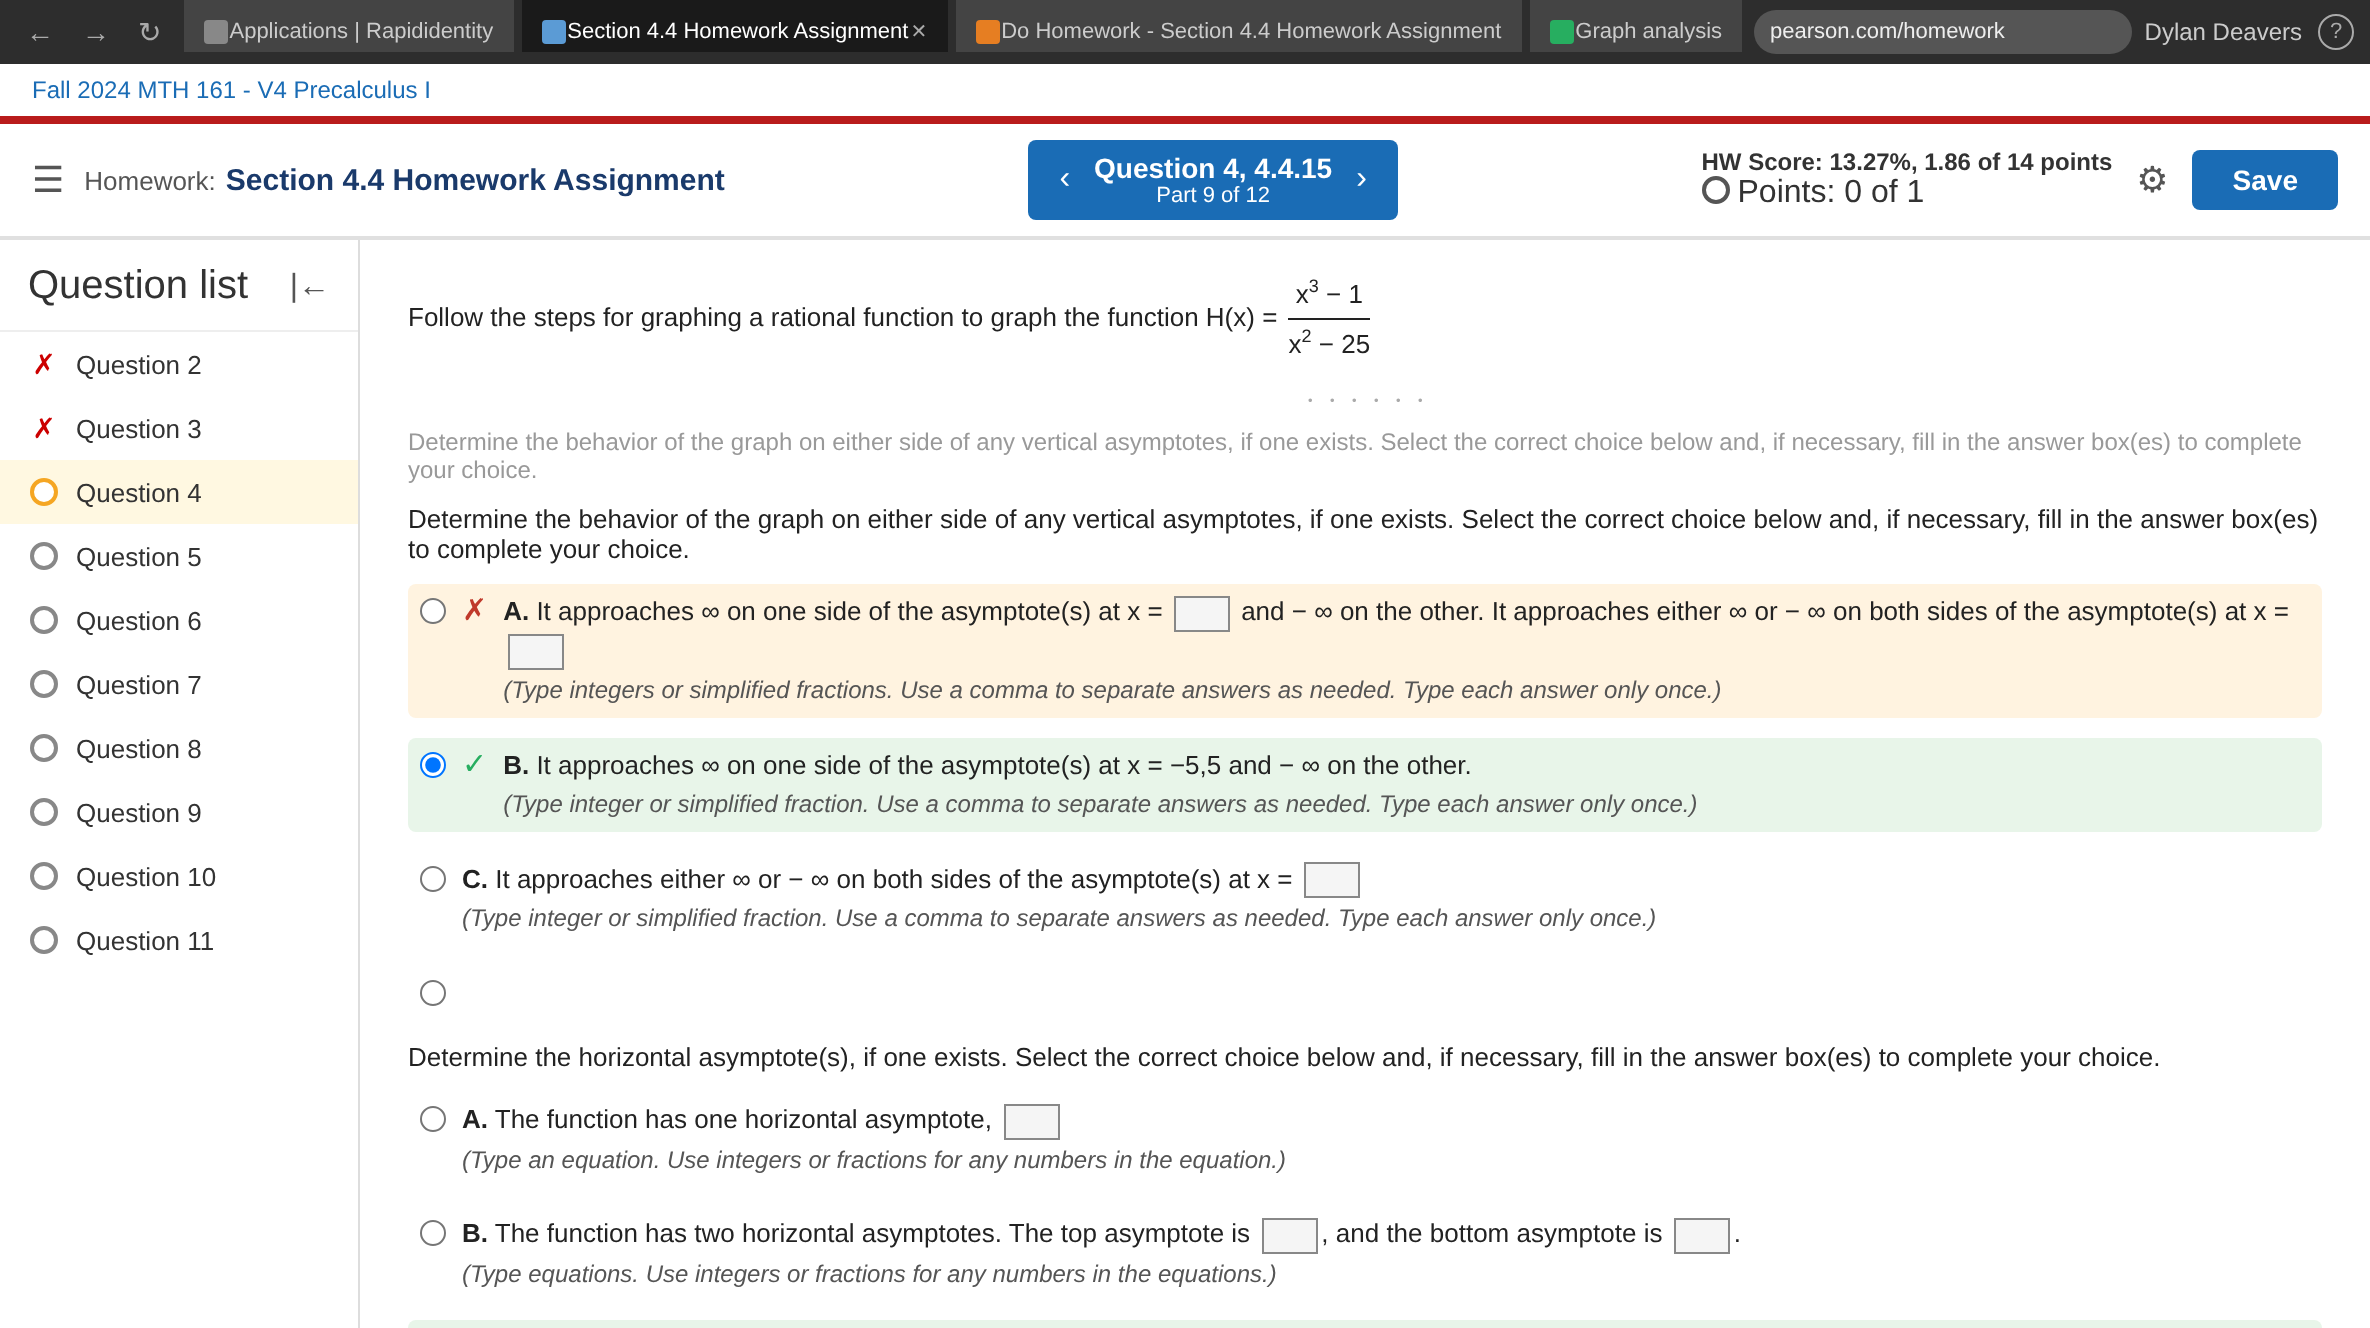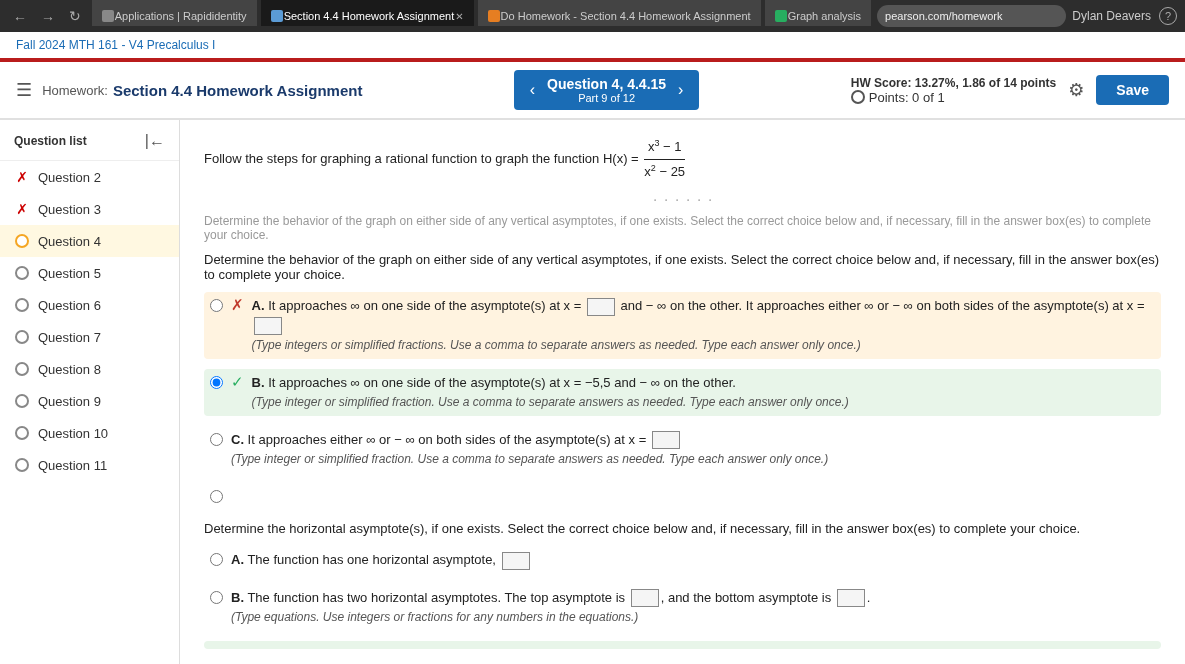--- a/index.html
+++ b/index.html
@@ -161,23 +161,23 @@
     .hw-score-section {
       text-align: right;
       font-size: 12px;
       color: #333;
     }
     .hw-score-section .score-line {
       font-weight: bold;
     }
     .hw-score-section .points-line {
       display: flex;
-      align-items: center;
+      align-items: flex-start;
       gap: 4px;
-      font-size: 13px;
+      font-size: 16px;
     }
     .circle-empty {
       width: 14px;
       height: 14px;
       border-radius: 50%;
       border: 2px solid #555;
       display: inline-block;
     }
     .header-right {
       display: flex;
@@ -219,22 +219,22 @@
       flex-shrink: 0;
     }
     .sidebar-header {
       display: flex;
       align-items: center;
       justify-content: space-between;
       padding: 0 14px 10px 14px;
       border-bottom: 1px solid #eee;
     }
     .sidebar-title {
-      font-size: 12px;
-      font-weight: bold;
+      font-size: 20px;
+      font-weight: normal;
       color: #333;
     }
     .collapse-icon {
       font-size: 16px;
       color: #555;
       cursor: pointer;
     }
     .question-item {
       display: flex;
       align-items: center;
@@ -552,21 +552,21 @@
       <input type="radio" name="s1" style="">
     </div>
 
     <div class="section-question" style="margin-top:14px;">Determine the horizontal asymptote(s), if one exists. Select the correct choice below and, if necessary, fill in the answer box(es) to complete your choice.</div>
 
     <div class="option-row">
       <input type="radio" name="s2" style="">
       <div class="option-text">
         <span class="option-label">A.</span>
         The function has one horizontal asymptote, <span class="input-box"></span>
-        <br>
+        <br><span class="sub-hint">(Type an equation. Use integers or fractions for any numbers in the equation.)</span>
       </div>
     </div>
 
     <div class="option-row">
       <input type="radio" name="s2" style="">
       <div class="option-text">
         <span class="option-label">B.</span>
         The function has two horizontal asymptotes. The top asymptote is <span class="input-box"></span>, and the bottom asymptote is <span class="input-box"></span>.
         <br><span class="sub-hint">(Type equations. Use integers or fractions for any numbers in the equations.)</span>
       </div>

